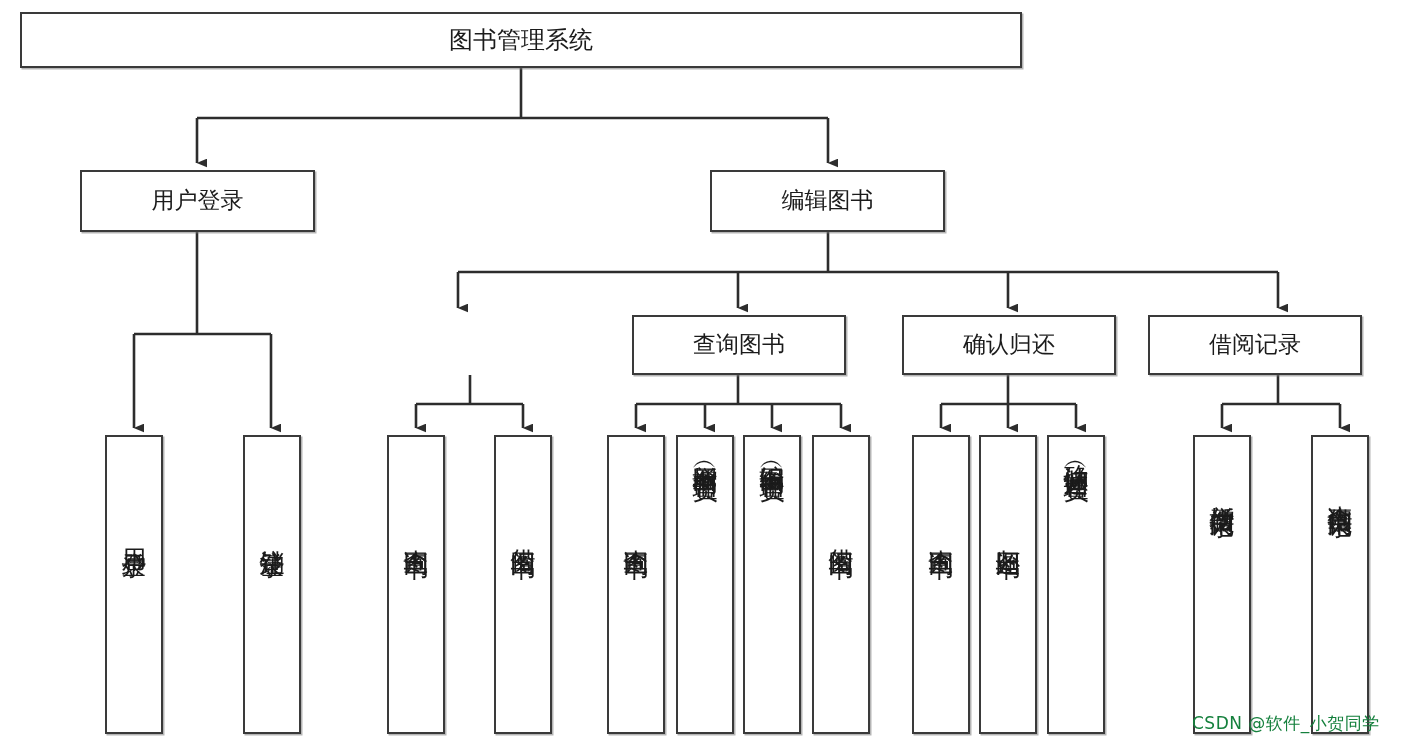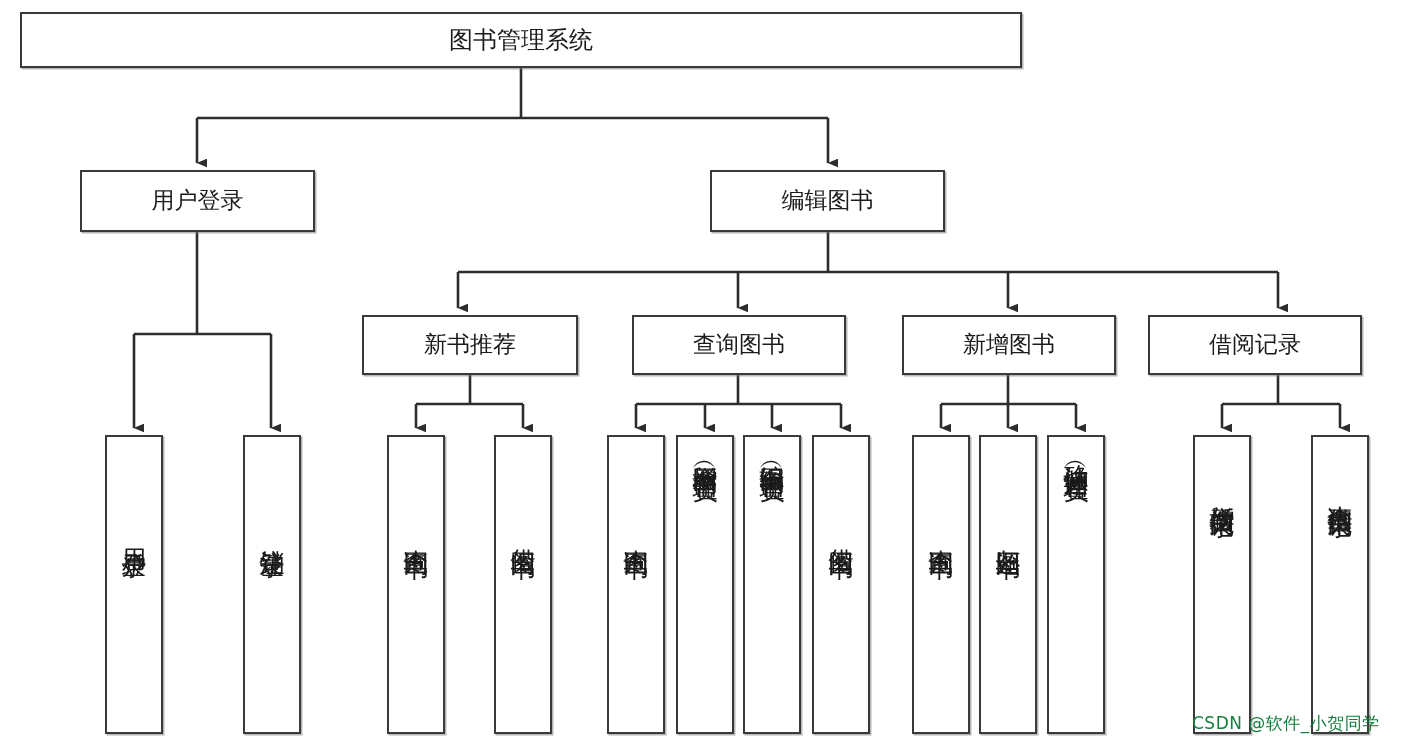--- a/index.html
+++ b/index.html
@@ -130,28 +130,25 @@
     <span class="label">图书管理系统</span>
   </div>
 
   <div class="node horiz" style="left:80px; top:170px; width:235px; height:62px;">
     <span class="label">用户登录</span>
   </div>
   <div class="node horiz" style="left:710px; top:170px; width:235px; height:62px;">
     <span class="label">编辑图书</span>
   </div>
 
-  <div class="node horiz" style="left:362px; top:315px; width:216px; height:60px;">
-    <span class="label">新书推荐</span>
-  </div>
   <div class="node horiz" style="left:632px; top:315px; width:214px; height:60px;">
     <span class="label">查询图书</span>
   </div>
   <div class="node horiz" style="left:902px; top:315px; width:214px; height:60px;">
-    <span class="label">新增图书</span>
+    <span class="label">确认归还</span>
   </div>
   <div class="node horiz" style="left:1148px; top:315px; width:214px; height:60px;">
     <span class="label">借阅记录</span>
   </div>
 
   <div class="node vert" style="left:105px; top:435px; width:58px; height:299px; padding-top:92px;">
     <span class="label">用户登录</span>
   </div>
   <div class="node vert" style="left:243px; top:435px; width:58px; height:299px; padding-top:92px;">
     <span class="label">注销登录</span>

